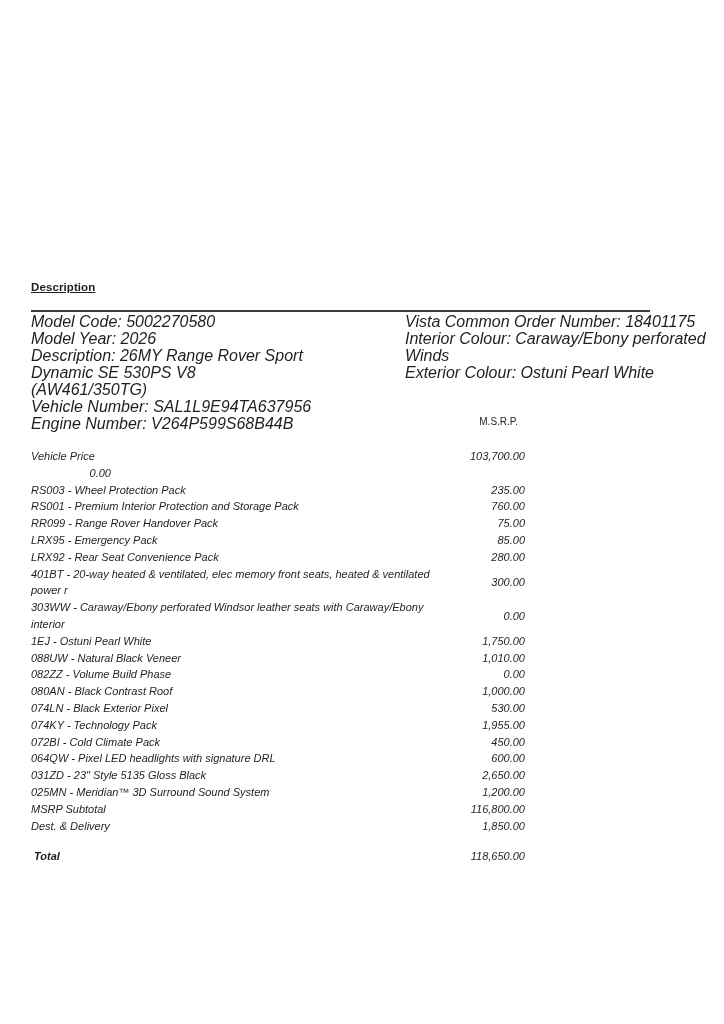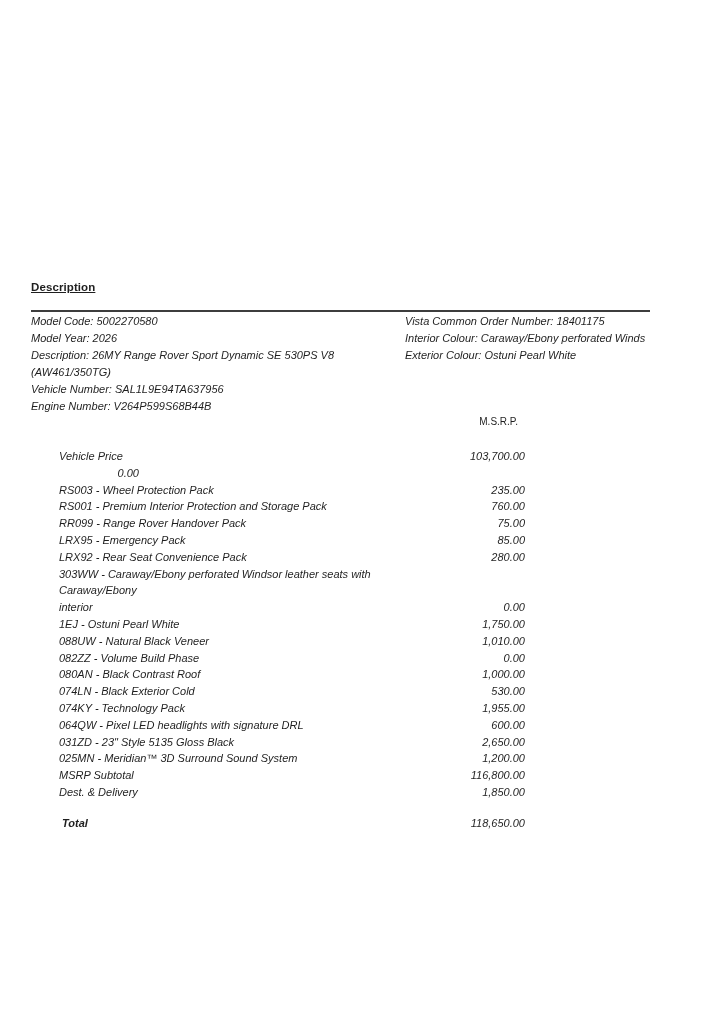--- a/index.html
+++ b/index.html
@@ -16,36 +16,36 @@
     border-bottom:2px solid #3d3d3d;
     padding-bottom:15px;
   }
   .section-title{
     font-size:11.5px;font-weight:bold;font-style:normal;
     text-decoration:underline;
     letter-spacing:0.1px;
   }
   .details-col{
     position:absolute;top:313px;
-    font-size:11px;font-style:italic;line-height:17px;
+    font-size:16px;font-style:italic;line-height:17px;
     white-space:pre-line;
   }
   .details-left{left:31px;width:330px;}
   .details-right{left:365px;width:320px;margin-left:40px;}
   .msrp-header{
     position:absolute;left:31px;top:416px;width:494px;
     box-sizing:border-box;padding-right:7px;
     text-align:right;
     font-size:10px;
   }
   .items{
     position:absolute;left:31px;top:448px;width:494px;
     font-size:11px;font-style:italic;line-height:16.8px;
   }
-  .item-row{display:flex;align-items:flex-end;margin-left:28px;}
+  .item-row{display:flex;align-items:center;}
   .item-desc{flex:1 1 auto;white-space:pre-line;padding-right:10px;}
   .item-price{flex:0 0 auto;min-width:80px;text-align:right;white-space:nowrap;}
   .total-row{
     margin-top:14px;
   }
   .total-row .item-desc{padding-left:3px;font-weight:bold;}
   .detail-line{white-space:pre-line;}
 </style>
 </head>
 <body>
@@ -86,20 +86,25 @@
   </div>
       <div class="item-row">
     <span class="item-desc">LRX95 - Emergency Pack</span>
     <span class="item-price">85.00</span>
   </div>
       <div class="item-row">
     <span class="item-desc">LRX92 - Rear Seat Convenience Pack</span>
     <span class="item-price">280.00</span>
   </div>
       <div class="item-row">
+    <span class="item-desc">401BT - 20-way heated &amp; ventilated, elec memory front seats, heated &amp; ventilated
+power r</span>
+    <span class="item-price">300.00</span>
+  </div>
+      <div class="item-row">
     <span class="item-desc">303WW - Caraway/Ebony perforated Windsor leather seats with Caraway/Ebony
 interior</span>
     <span class="item-price">0.00</span>
   </div>
       <div class="item-row">
     <span class="item-desc">1EJ - Ostuni Pearl White</span>
     <span class="item-price">1,750.00</span>
   </div>
       <div class="item-row">
     <span class="item-desc">088UW - Natural Black Veneer</span>
@@ -107,26 +112,30 @@
   </div>
       <div class="item-row">
     <span class="item-desc">082ZZ - Volume Build Phase</span>
     <span class="item-price">0.00</span>
   </div>
       <div class="item-row">
     <span class="item-desc">080AN - Black Contrast Roof</span>
     <span class="item-price">1,000.00</span>
   </div>
       <div class="item-row">
-    <span class="item-desc">074LN - Black Exterior Cold</span>
+    <span class="item-desc">074LN - Black Exterior Pixel</span>
     <span class="item-price">530.00</span>
   </div>
       <div class="item-row">
     <span class="item-desc">074KY - Technology Pack</span>
     <span class="item-price">1,955.00</span>
+  </div>
+      <div class="item-row">
+    <span class="item-desc">072BI - Cold Climate Pack</span>
+    <span class="item-price">450.00</span>
   </div>
       <div class="item-row">
     <span class="item-desc">064QW - Pixel LED headlights with signature DRL</span>
     <span class="item-price">600.00</span>
   </div>
       <div class="item-row">
     <span class="item-desc">031ZD - 23" Style 5135 Gloss Black</span>
     <span class="item-price">2,650.00</span>
   </div>
       <div class="item-row">

